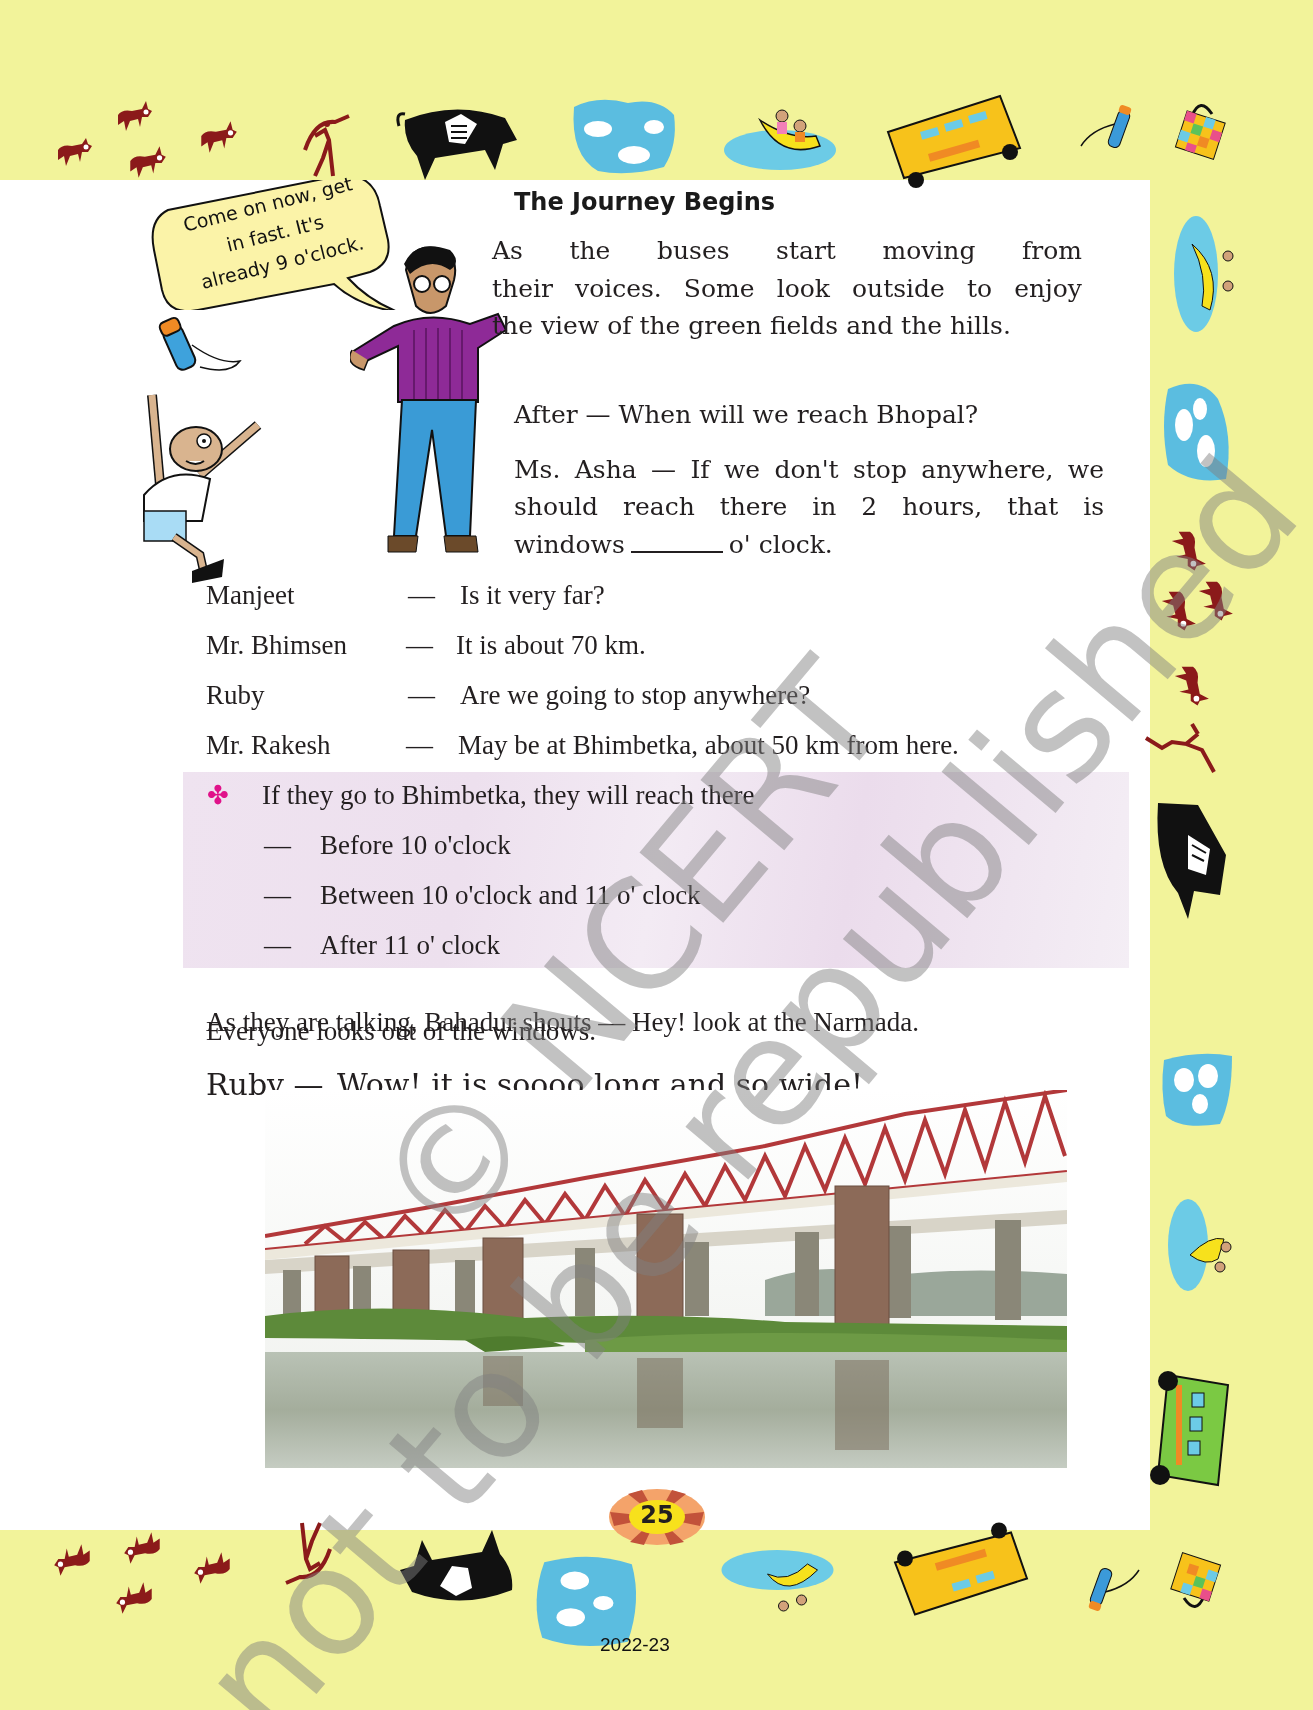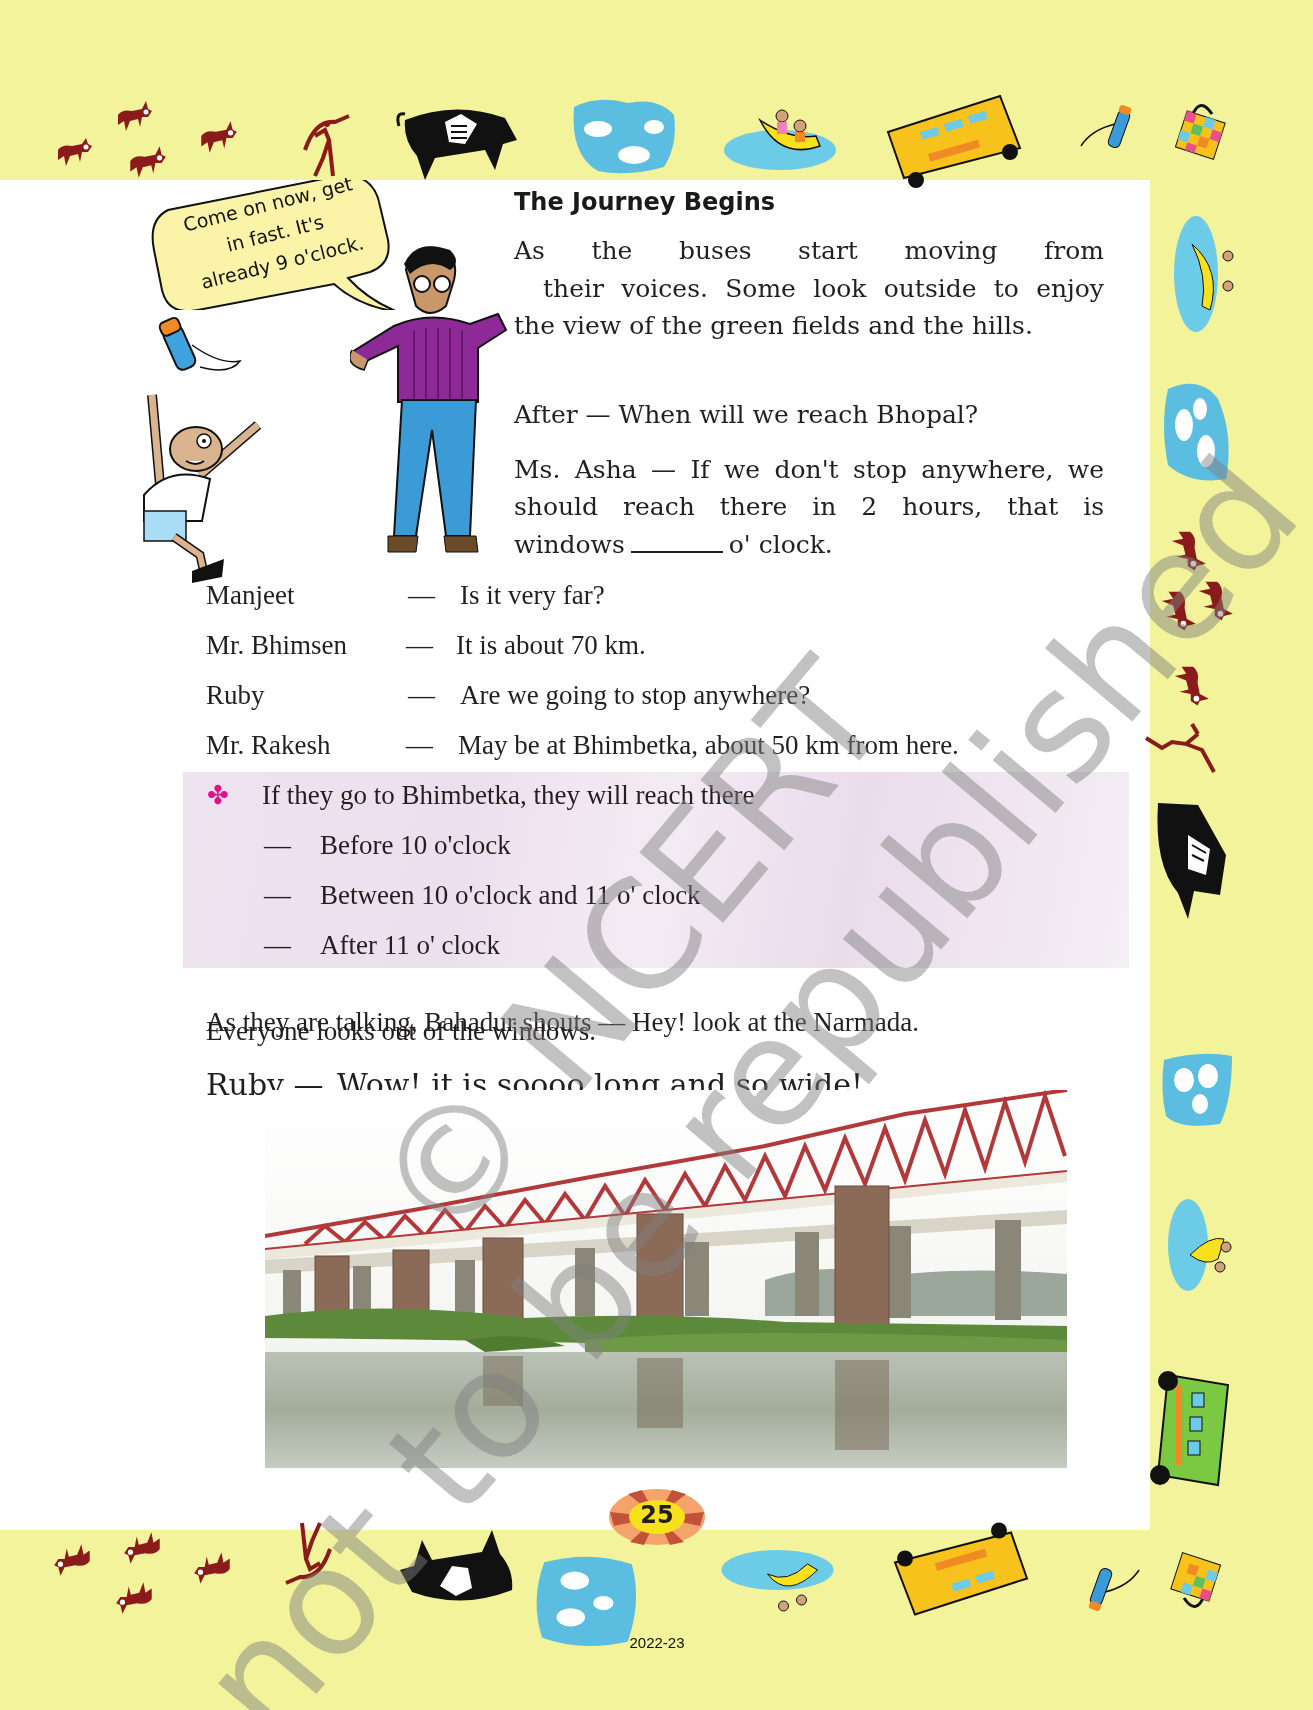--- a/index.html
+++ b/index.html
@@ -27,21 +27,21 @@
     font-family: "DejaVu Sans", sans-serif; font-size: 19px; line-height: 30px;
     text-align: center; transform: rotate(-14deg); transform-origin: 50% 50%;
     color: #111;
   }
   .heading {
     position: absolute; left: 514px; top: 188px;
     font-family: "DejaVu Sans", sans-serif; font-weight: bold; font-size: 24px;
     color: #1a1a1a;
   }
   .para {
-    position: absolute; left: 514px; top: 232px; width: 590px;
+    position: absolute; left: 492px; top: 232px; width: 590px;
     font-size: 25px; line-height: 37.5px; text-align: justify;
   }
   .line { position: absolute; font-size: 25px; }
   .blank {
     display: inline-block; width: 92px; border-bottom: 2px solid #231f20;
     margin: 0 6px; height: 18px; vertical-align: baseline;
   }
   .dialogue-row { position: absolute; left: 206px; font-family: "Liberation Serif", serif; font-size: 27px; }
   .dialogue-row .speaker { position: absolute; left: 0; white-space: nowrap; }
   .dialogue-row .dash { position: absolute; white-space: nowrap; }
@@ -58,22 +58,22 @@
   .ruby { position: absolute; font-size: 30px; white-space: nowrap; }
 
   .photo { position: absolute; left: 265px; top: 1090px; width: 802px; height: 378px; overflow: hidden; }
 
   .page-num-badge { position: absolute; left: 608px; top: 1488px; width: 98px; height: 58px; }
   .page-num {
     position: absolute; left: 608px; top: 1501px; width: 98px; text-align: center;
     font-family: "DejaVu Sans", sans-serif; font-size: 24px; font-weight: bold; color: #231f20;
   }
   .year {
-    position: absolute; left: 600px; top: 1634px; width: 114px; text-align: center;
-    font-family: "Liberation Sans", sans-serif; font-size: 15px; color: #111;
+    position: absolute; left: 600px; top: 1634px; width: 114px; 
+    font-family: "Liberation Sans", sans-serif; font-size: 19px; color: #111;
   }
   .watermark {
     position: absolute; left: 110px; top: 700px; width: 1400px;
     font-family: "DejaVu Sans", sans-serif; font-size: 150px; line-height: 150px;
     color: rgba(128,128,128,0.48); transform: rotate(-50deg); transform-origin: 0 0;
     white-space: nowrap; pointer-events: none;
   }
   .watermark.two { left: 175px; top: 1665px; }
 </style>
 </head>
@@ -378,21 +378,21 @@
     <path d="M52 160 L44 296 L66 296 L82 190 L96 296 L120 296 L126 160 Z" fill="#3a9bd6" stroke="#111" stroke-width="2"></path>
     <path d="M38 296 L68 296 L66 312 L38 312 Z" fill="#6b4a2a" stroke="#111"></path>
       <path d="M94 296 L126 296 L128 312 L96 312 Z" fill="#6b4a2a" stroke="#111"></path>
   </svg>
 </div>
 
 <div class="heading">The Journey Begins</div>
 
 <div class="para">
   <div style="text-align:justify; text-align-last:justify;">As the buses start moving from</div>
-  <div style="text-align:justify; text-align-last:justify;margin-left:29px;">their voices. Some look outside to enjoy</div>
+  <div style="text-align:justify; text-align-last:justify;">their voices. Some look outside to enjoy</div>
   <div>the view of the green fields and the hills.</div>
 </div>
 
 <div class="line" style="left:514px;top:400px;">After — When will we reach Bhopal?</div>
 
 <div class="line" style="left:514px;top:455px;width:590px;text-align-last:justify;">Ms. Asha — If we don't stop anywhere, we</div>
 <div class="line" style="left:514px;top:492px;width:590px;text-align:justify;text-align-last:justify;">should reach there in 2 hours, that is</div>
 <div class="line" style="left:514px;top:530px;white-space:nowrap;">
   <span>windows</span><span class="blank"></span><span>o' clock.</span>
 </div>

